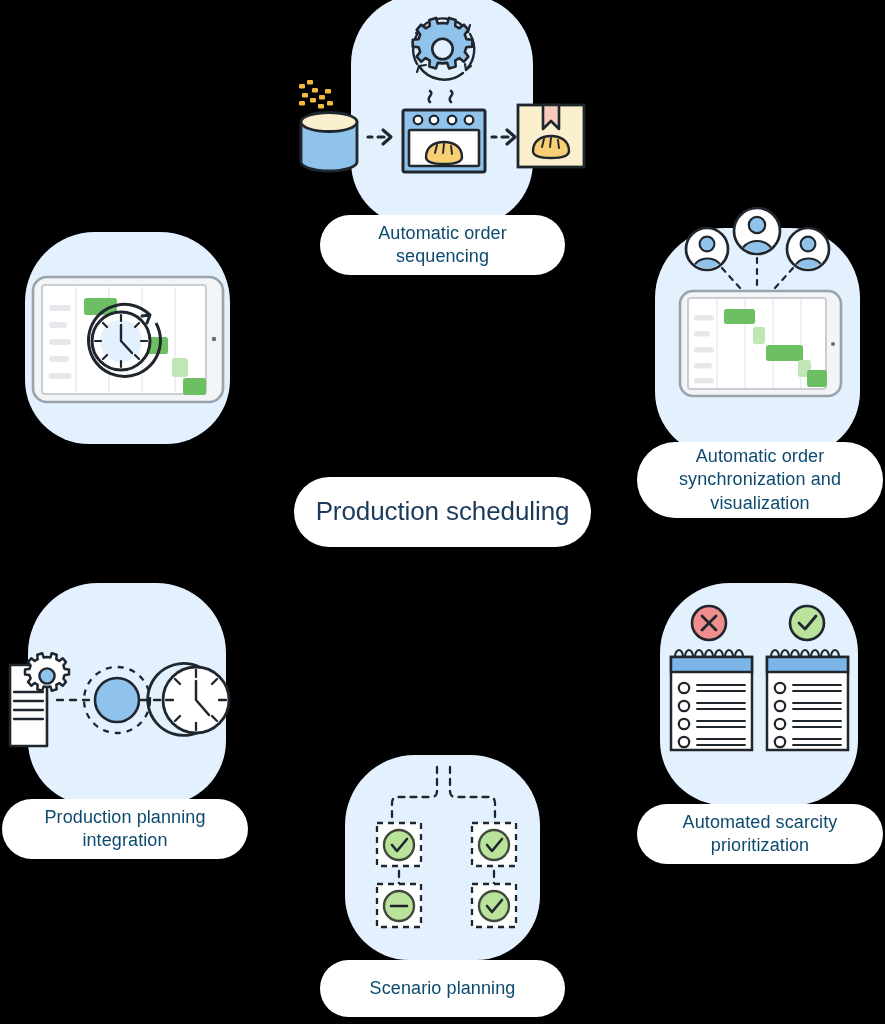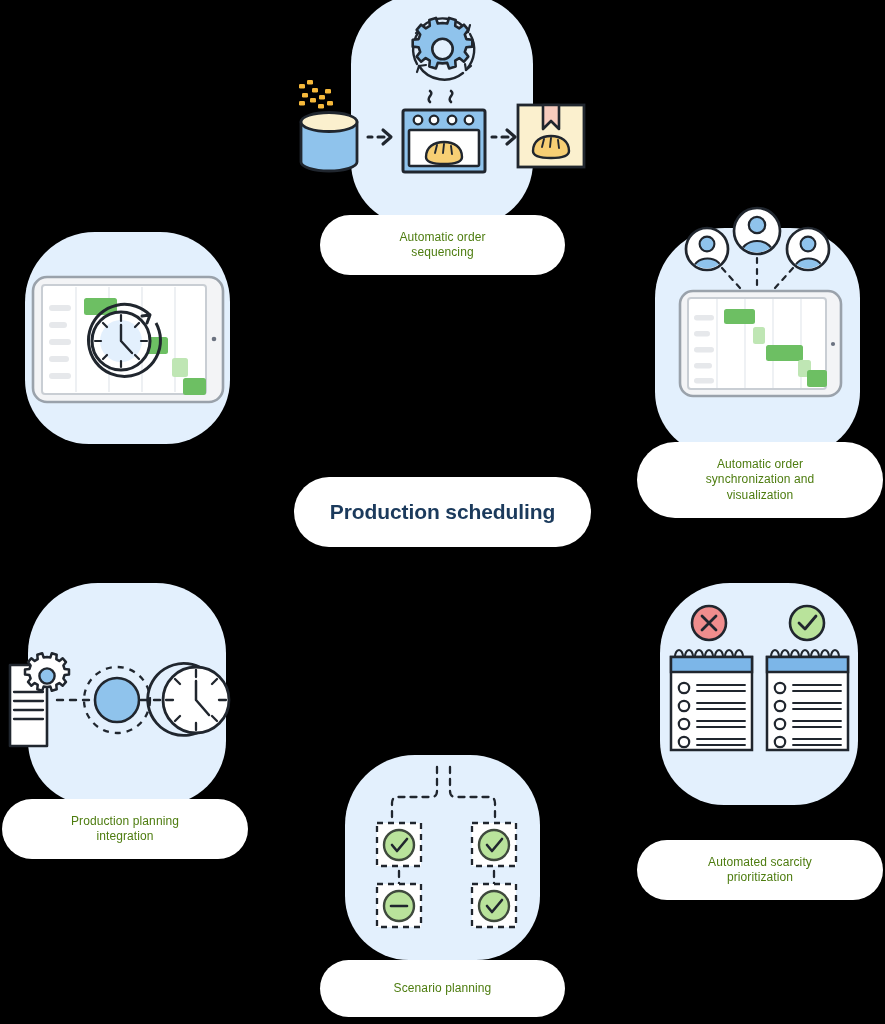--- a/index.html
+++ b/index.html
@@ -8,23 +8,23 @@
 
   .stage{position:absolute;inset:0;width:885px;height:1024px;}
 
   
   .blob{position:absolute;background:#e3f0fd;}
   .blob.top{border-radius:70px 70px 64px 64px;}
 
   
   .pill{position:absolute;background:#ffffff;border-radius:999px;
         display:flex;align-items:center;justify-content:center;
-        text-align:center;color:#4d7c0f;line-height:1.28;
-        font-size:12px;letter-spacing:.1px;box-sizing:border-box;padding:8px 16px;}
-  .pill.center{color:#1b3a5c;font-weight:bold;font-size:21px;letter-spacing:-.1px;}
+        text-align:center;color:#0c4a6e;line-height:1.28;
+        font-size:18px;letter-spacing:.1px;box-sizing:border-box;padding:8px 16px;}
+  .pill.center{color:#1b3a5c;font-weight:normal;font-size:26px;letter-spacing:-.1px;}
 
   .icons{position:absolute;inset:0;pointer-events:none;}
   svg{display:block;overflow:visible;}
 </style>
 </head>
 <body>
 
 <div class="stage">
 
   <div class="blob top" style="left:351px;top:-6px;width:182px;height:232px;"></div>
@@ -350,21 +350,21 @@
         <line x1="793" y1="703" x2="841" y2="703"></line>
           <line x1="793" y1="709" x2="841" y2="709"></line>
         <line x1="793" y1="721" x2="841" y2="721"></line>
           <line x1="793" y1="727" x2="841" y2="727"></line>
         <line x1="793" y1="739" x2="841" y2="739"></line>
           <line x1="793" y1="745" x2="841" y2="745"></line>
       </g>
     </g>
   </svg>
 
-  <div class="pill" style="left:637px;top:840px;width:246px;height:60px;">
+  <div class="pill" style="left:637px;top:804px;width:246px;height:60px;">
     <span>
       <span>Automated scarcity</span><br>
       <span>prioritization</span>
     </span>
   </div>
 
   <div class="blob top" style="left:345px;top:755px;width:195px;height:205px;"></div>
 
   <svg class="icons" width="885" height="1024" viewBox="0 0 885 1024">
     <g fill="none" stroke="#20262e" stroke-width="2.3" stroke-dasharray="6 6" stroke-linecap="round" stroke-linejoin="round">

